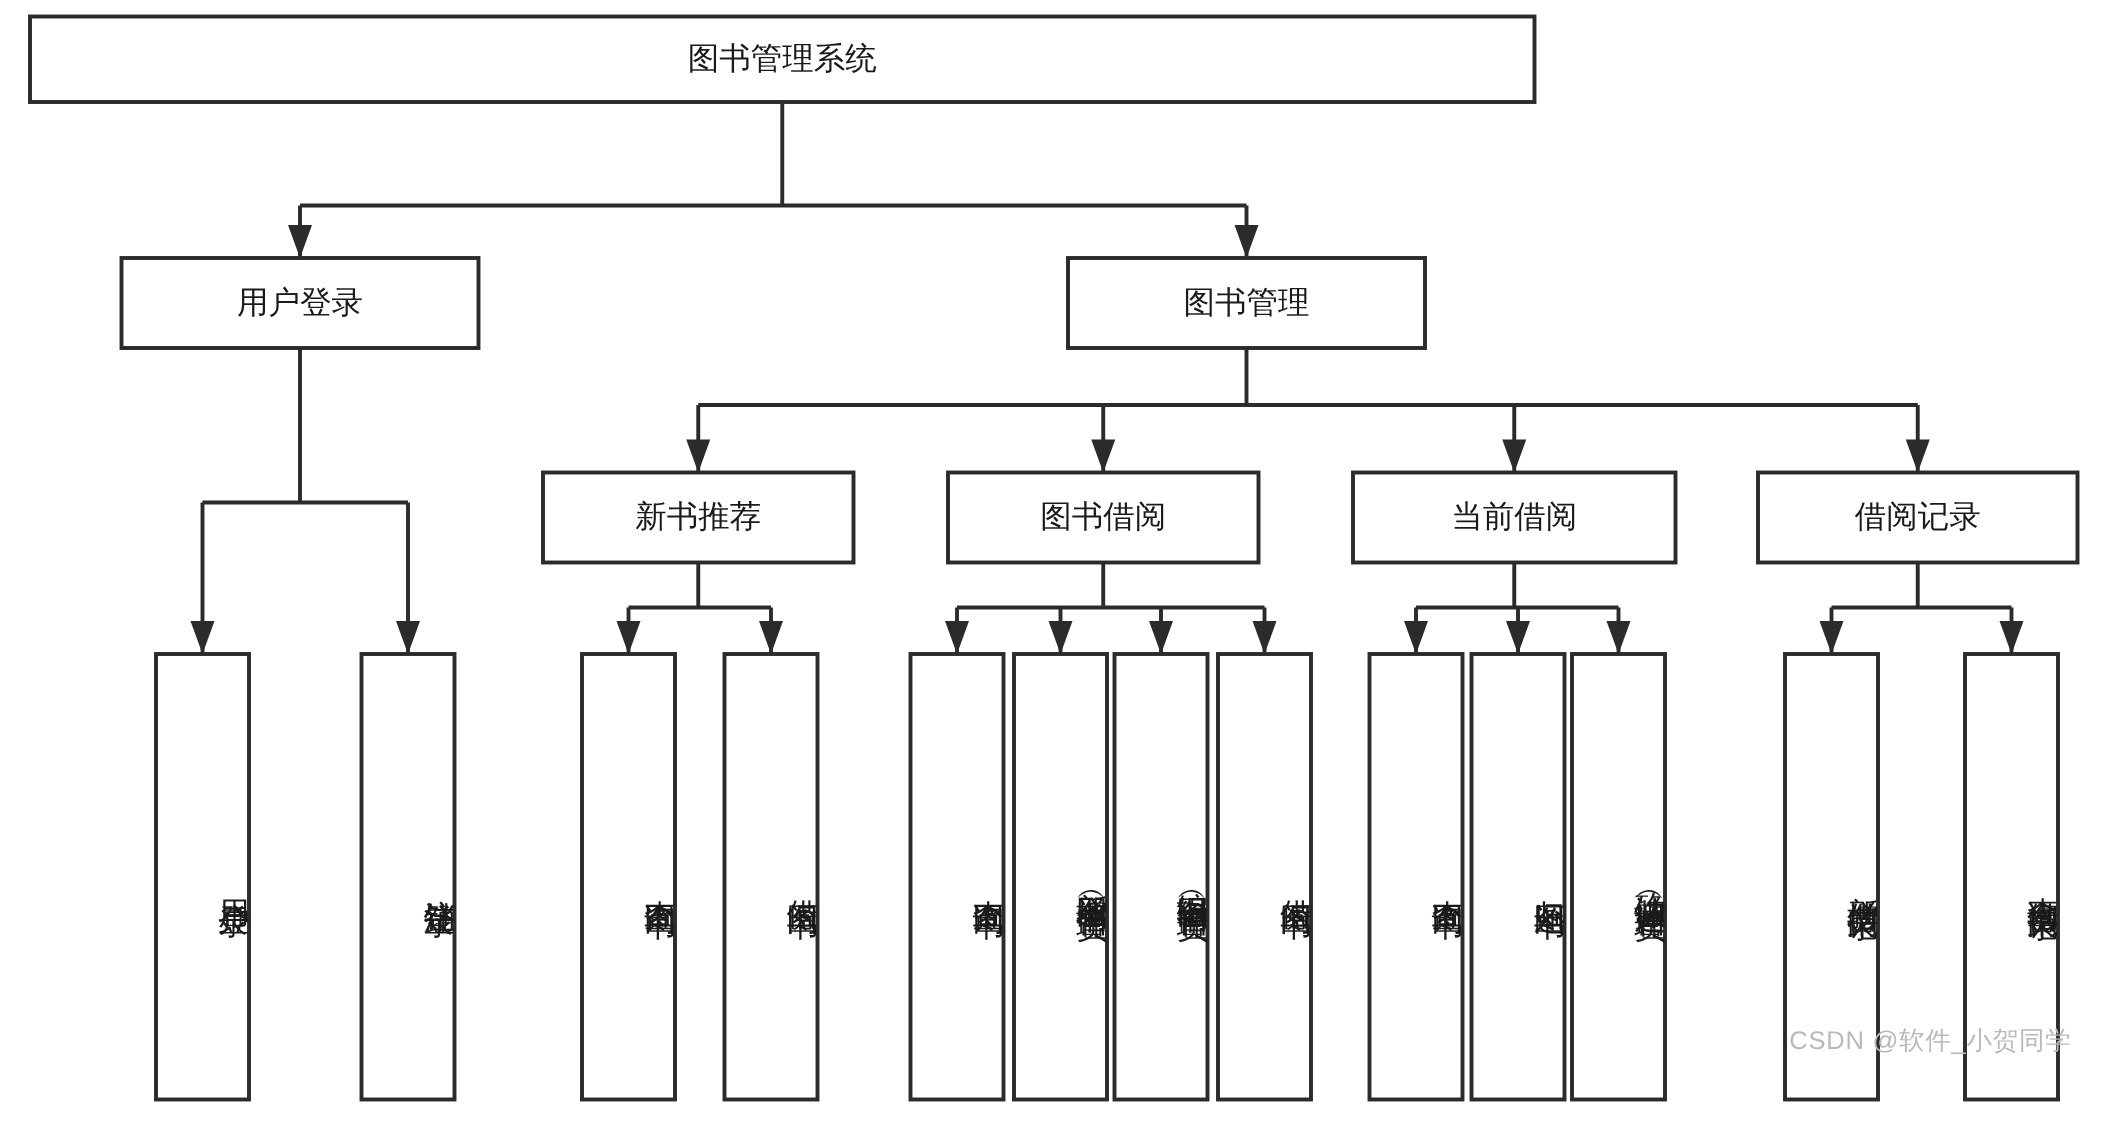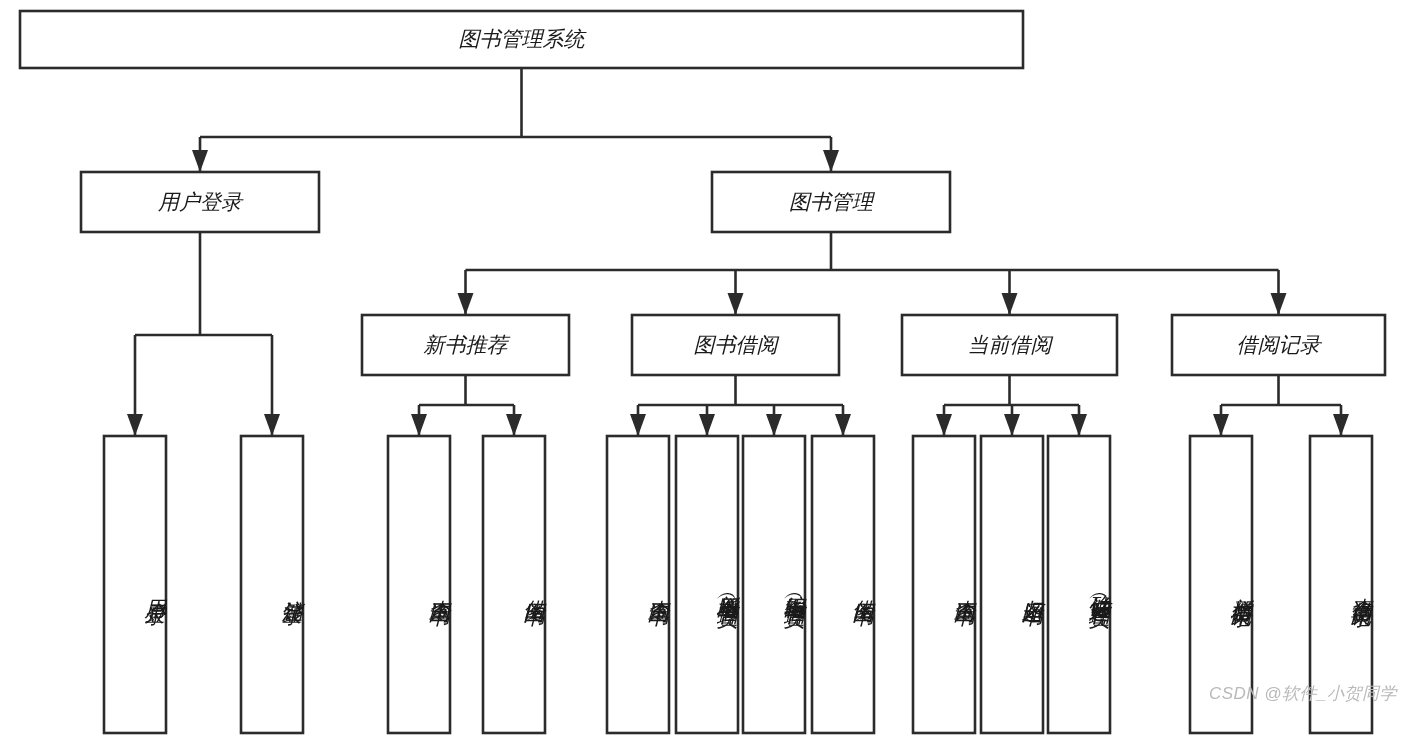--- a/index.html
+++ b/index.html
@@ -11,21 +11,20 @@
     width: 1405px;
     height: 747px;
     font-family: "Liberation Sans", "DejaVu Sans", sans-serif;
     overflow: hidden;
   }
   #diagram-root {
     position: relative;
     width: 1405px;
     height: 711px;
     background: #ffffff;
-    font-style: italic;
   }
   svg#flow {
     position: absolute;
     left: 0;
     top: 0;
     width: 1405px;
     height: 747px;
   }
   .box-rect {
     fill: #ffffff;
@@ -59,21 +58,21 @@
     font-family: "Liberation Sans", "DejaVu Sans", sans-serif;
     font-size: 21px;
     color: #1a1a1a;
     letter-spacing: 2px;
     line-height: 1;
     white-space: nowrap;
     pointer-events: none;
   }
   .watermark {
     position: absolute;
-    right: 8px;
+    right: 24px;
     bottom: 6px;
     font-family: "Liberation Sans", "DejaVu Sans", sans-serif;
     font-size: 17px;
     color: #b9b9b9;
     letter-spacing: 0.5px;
     white-space: nowrap;
   }
 </style>
 </head>
 <body>

